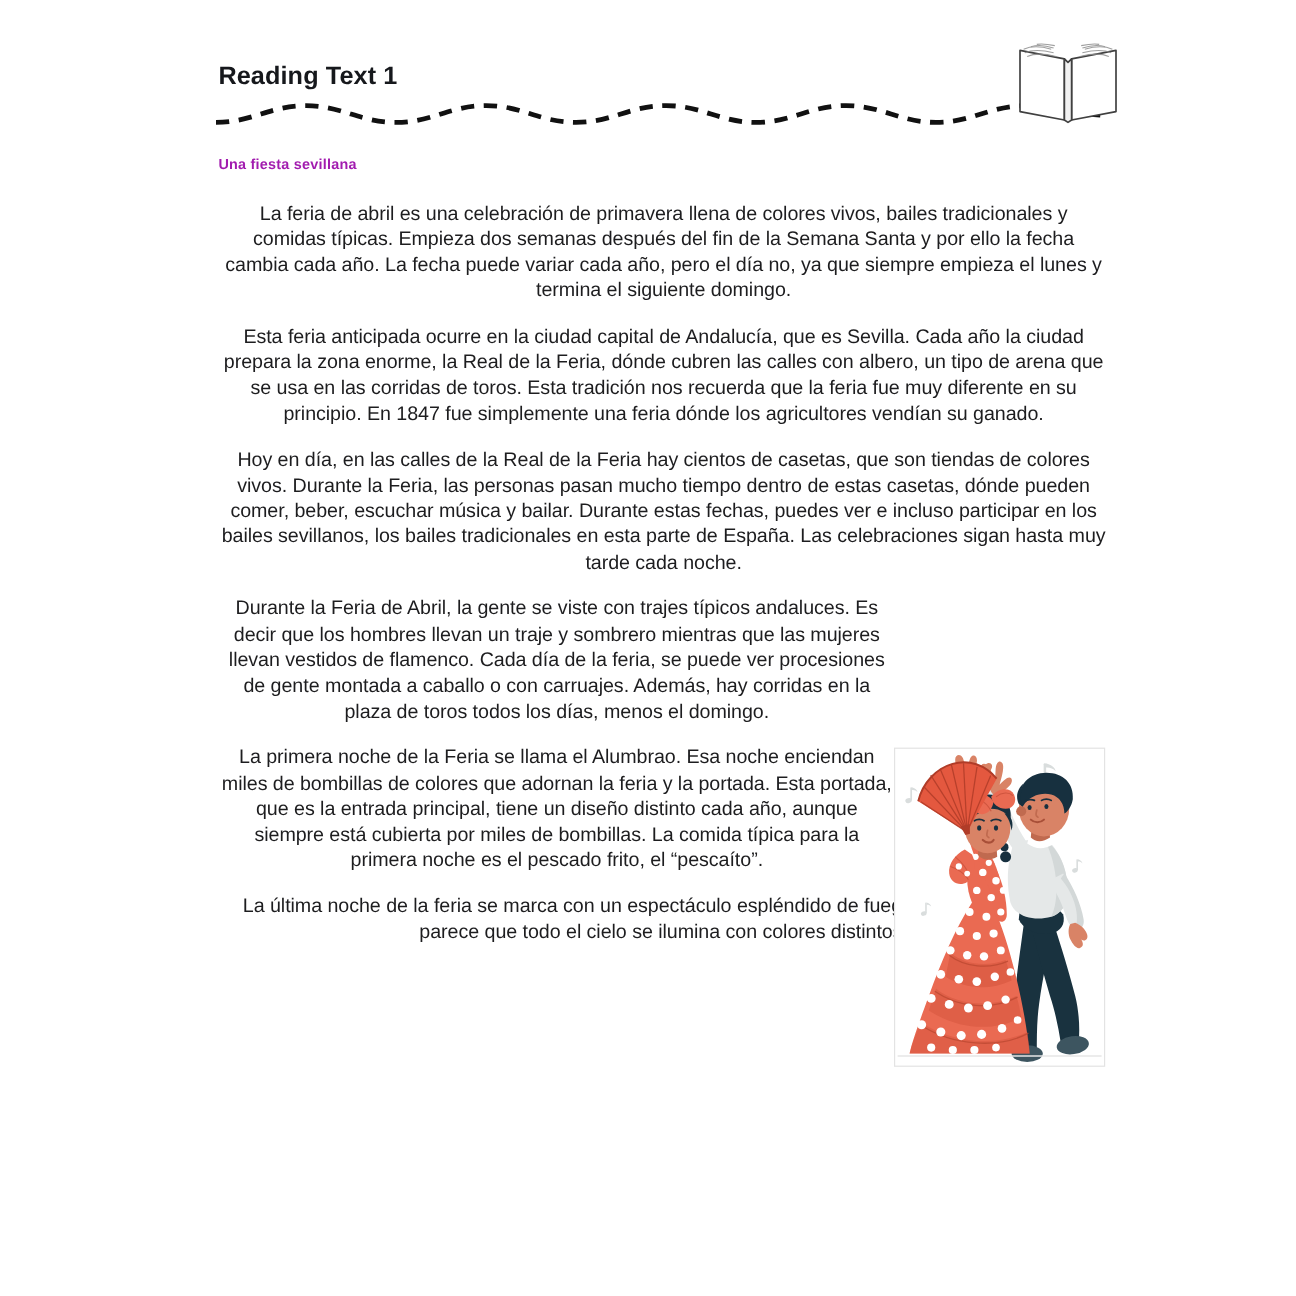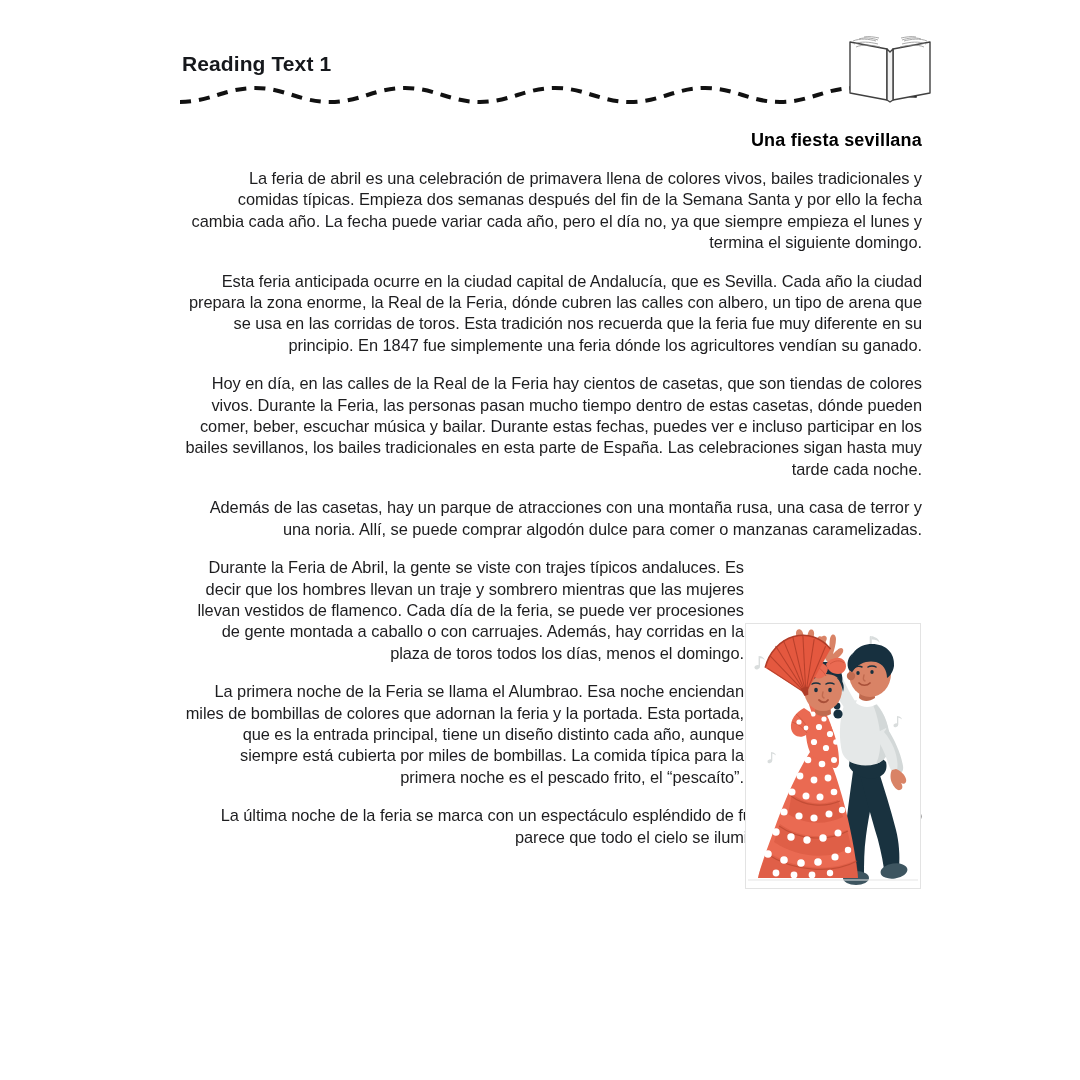--- a/index.html
+++ b/index.html
@@ -54,40 +54,40 @@
     width: 96px;
     height: 80px;
   }
 
   
   .doc-title {
     position: absolute;
     left: 182px;
     top: 130px;
     width: 740px;
-    text-align: right;
-    font-size: 18px;
+    text-align: left;
+    font-size: 12px;
     font-weight: bold;
     letter-spacing: 0.2px;
-    color: #000000;
+    color: #a21caf;
   }
 
   .content {
     position: absolute;
     left: 184px;
     top: 168px;
     width: 738px;
   }
 
   .content p {
     margin: 0 0 17px 0;
     font-size: 16.4px;
     line-height: 21.4px;
     color: #1d1d1f;
-    text-align: right;
+    text-align: center;
     letter-spacing: -0.05px;
   }
   .content p.narrow {
     width: 560px;
   }
   .content p.last-para {
     width: 738px;
   }
 
   
@@ -148,21 +148,20 @@
       </g>
     </svg>
   </div>
 
   <div class="doc-title">Una fiesta sevillana</div>
 
   <div class="content">
     <p>La feria de abril es una celebración de primavera llena de colores vivos, bailes tradicionales y comidas típicas. Empieza dos semanas después del fin de la Semana Santa y por ello la fecha cambia cada año. La fecha puede variar cada año, pero el día no, ya que siempre empieza el lunes y termina el siguiente domingo.</p>
     <p>Esta feria anticipada ocurre en la ciudad capital de Andalucía, que es Sevilla. Cada año la ciudad prepara la zona enorme, la Real de la Feria, dónde cubren las calles con albero, un tipo de arena que se usa en las corridas de toros. Esta tradición nos recuerda que la feria fue muy diferente en su principio. En 1847 fue simplemente una feria dónde los agricultores vendían su ganado.</p>
     <p>Hoy en día, en las calles de la Real de la Feria hay cientos de casetas, que son tiendas de colores vivos. Durante la Feria, las personas pasan mucho tiempo dentro de estas casetas, dónde pueden comer, beber, escuchar música y bailar. Durante estas fechas, puedes ver e incluso participar en los bailes sevillanos, los bailes tradicionales en esta parte de España. Las celebraciones sigan hasta muy tarde cada noche.</p>
-    <p>Además de las casetas, hay un parque de atracciones con una montaña rusa, una casa de terror y una noria. Allí, se puede comprar algodón dulce para comer o manzanas caramelizadas.</p>
     <p class="narrow">Durante la Feria de Abril, la gente se viste con trajes típicos andaluces. Es decir que los hombres llevan un traje y sombrero mientras que las mujeres llevan vestidos de flamenco. Cada día de la feria, se puede ver procesiones de gente montada a caballo o con carruajes. Además, hay corridas en la plaza de toros todos los días, menos el domingo.</p>
     <p class="narrow">La primera noche de la Feria se llama el Alumbrao. Esa noche enciendan miles de bombillas de colores que adornan la feria y la portada. Esta portada, que es la entrada principal, tiene un diseño distinto cada año, aunque siempre está cubierta por miles de bombillas. La comida típica para la primera noche es el pescado frito, el “pescaíto”.</p>
     <p class="last-para">La última noche de la feria se marca con un espectáculo espléndido de fuegos artificiales cuando parece que todo el cielo se ilumina con colores distintos.</p>
   </div>
 
   <div class="illus">
     <svg width="174" height="264" viewBox="0 0 174 264">
 
       <g fill="#d9dddd">
         <g transform="translate(118,12) scale(0.95)">

